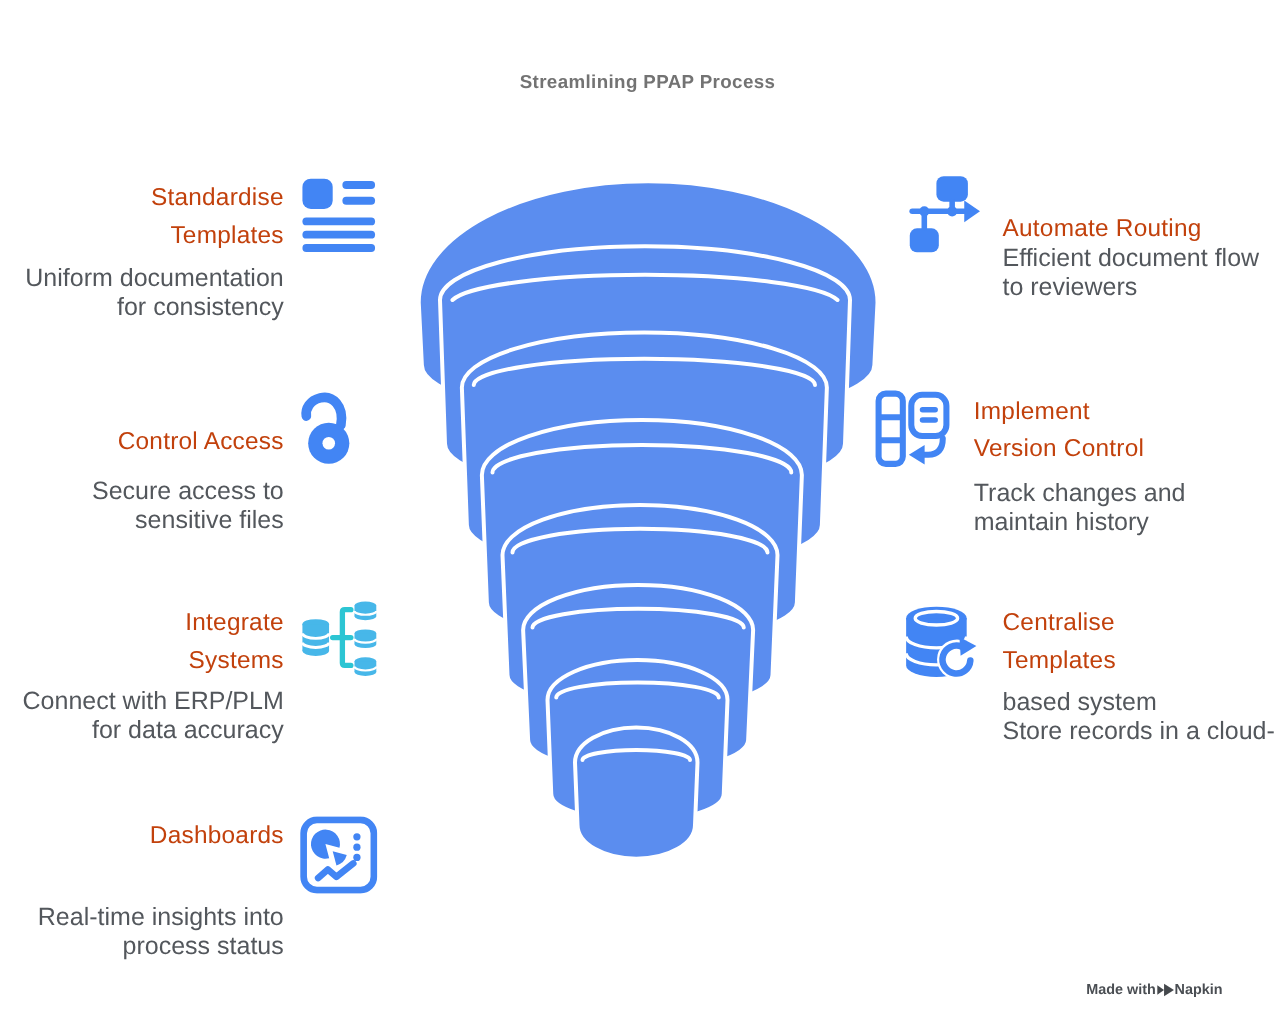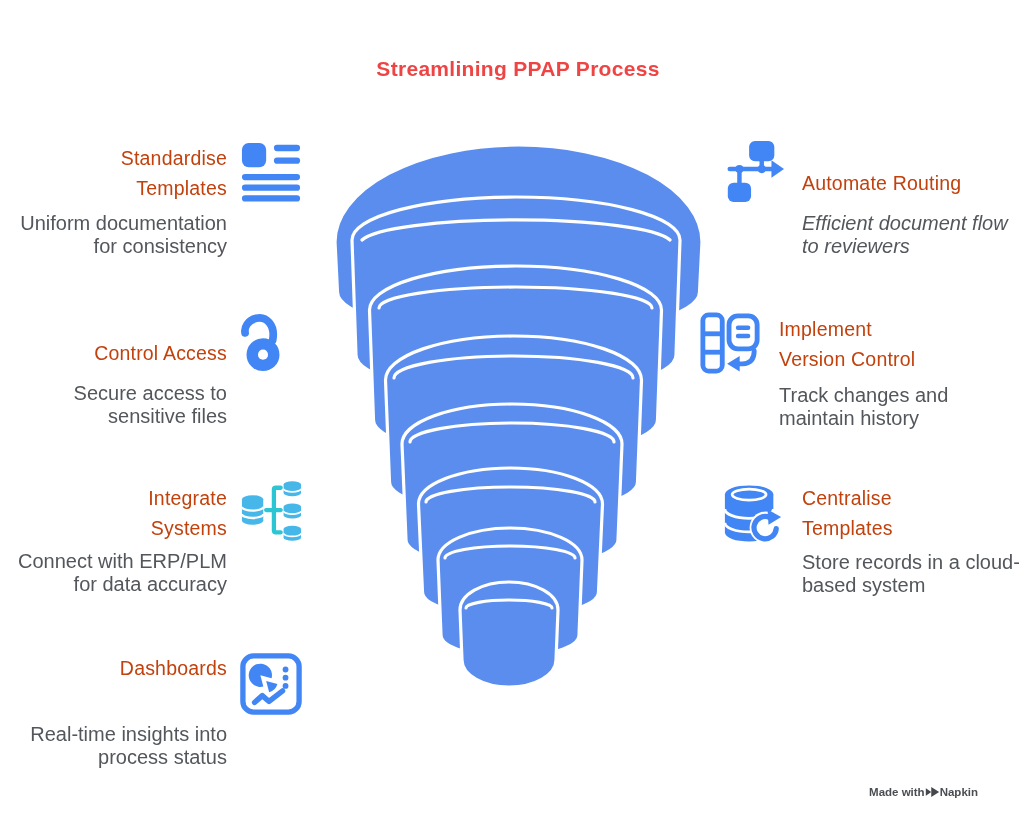--- a/index.html
+++ b/index.html
@@ -1,19 +1,19 @@
 <!DOCTYPE html>
 <html><head>
 <meta charset="utf-8">
 <style>
   html,body{margin:0;padding:0;background:#fff;}
   .canvas{position:relative;width:1024px;height:825px;background:#ffffff;overflow:hidden;
           font-family:"Liberation Sans", sans-serif;}
   .title{position:absolute;top:57px;left:0;right:0;text-align:center;
-         font-size:21px;font-weight:bold;color:#ef4444;letter-spacing:.3px;margin-left:12px;}
+         font-size:15px;font-weight:bold;color:#737373;letter-spacing:.3px;margin-left:12px;}
   .funnel{position:absolute;left:330px;top:138px;}
   .item{position:absolute;}
   .item .icon{position:absolute;width:62px;height:62px;}
   .heading{position:absolute;font-size:19.5px;font-weight:normal;color:#c2410c;
            line-height:30px;letter-spacing:.2px;}
   .subtitle{position:absolute;font-size:20px;color:#53575c;line-height:23px;}
   .left .heading,.left .subtitle{right:75px;left:auto;text-align:right;white-space:nowrap;}
   .right .heading,.right .subtitle{left:80px;text-align:left;white-space:nowrap;}
   .heading div:empty,.subtitle div:empty{display:none;}
   .footer{position:absolute;top:786px;right:46px;font-size:11.5px;color:#4a4e53;
@@ -174,21 +174,21 @@
           <path d="M 41,22 V 30"></path>
           <path d="M 8,30 H 54"></path>
           <path d="M 18,30 V 44"></path>
         </g>
       </svg>
     </span>
     <div class="heading" style="top:28px;">
       <div>Automate Routing</div>
 
     </div>
-    <div class="subtitle" style="top:72px;font-style:italic;">
+    <div class="subtitle" style="top:56px;">
       <div>Efficient document flow</div>
       <div>to reviewers</div>
     </div>
   </div>
 
   <div class="item right" style="left:699px;top:310px;width:290px;height:130px;">
     <span class="icon" style="left:0;top:2px;">
       <svg viewBox="0 0 64 64" width="62" height="62">
         <g fill="none" stroke="#4285f4" stroke-width="5" stroke-linejoin="round">
           <rect x="4" y="3" width="20" height="58" rx="6"></rect>
@@ -227,22 +227,22 @@
         <circle cx="45" cy="47" r="16.5" fill="#ffffff"></circle>
         <path d="M 49,36.5 A 11.5 11.5 0 1 0 56,48" fill="none" stroke="#4285f4" stroke-width="5.4" stroke-linecap="round"></path>
         <polygon points="47,28.5 61,36 48,44" fill="#4285f4"></polygon>
       </svg>
     </span>
     <div class="heading" style="top:3px;">
       <div>Centralise</div>
       <div>Templates</div>
     </div>
     <div class="subtitle" style="top:71px;">
+      <div>based system</div>
       <div>Store records in a cloud-</div>
-      <div>based system</div>
     </div>
   </div>
 
   <div class="footer">
     <span>Made with</span>
     <span class="logo">
       <svg viewBox="0 0 18 14" width="15" height="12">
         <polygon points="1,2.5 7.5,7 1,11.5" fill="#44484c"></polygon>
         <polygon points="7.5,1 17,7 7.5,13" fill="#44484c"></polygon>
       </svg>

